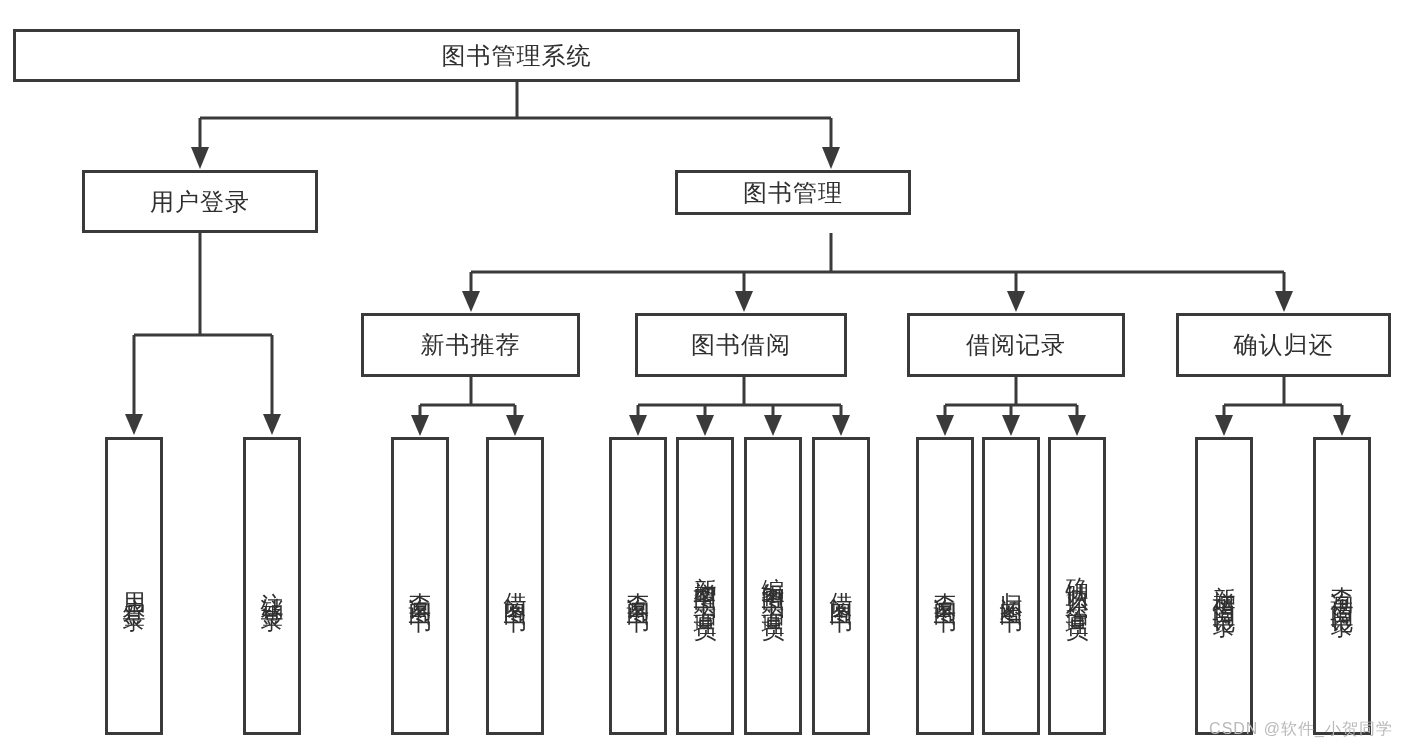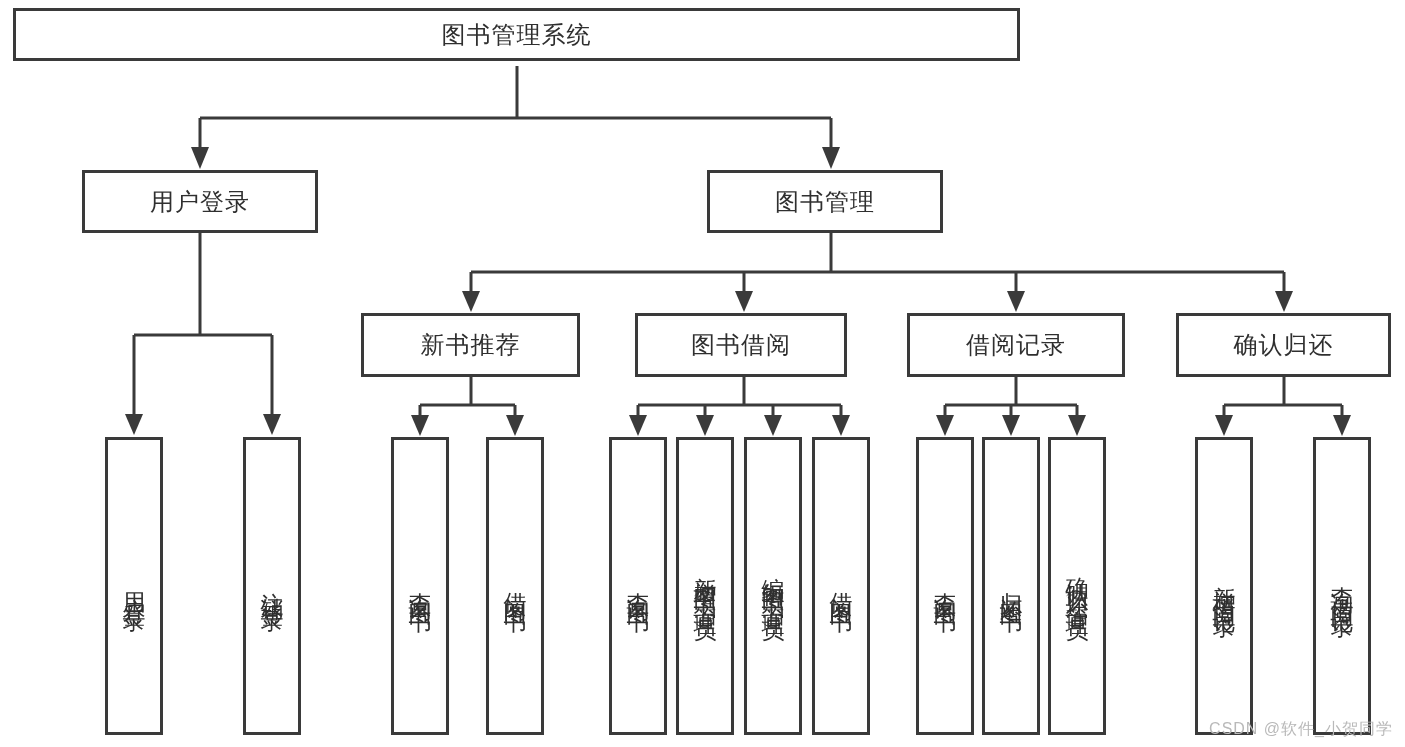--- a/index.html
+++ b/index.html
@@ -94,24 +94,24 @@
 
       <polygon points="936,415 954,415 945,436"></polygon>
       <polygon points="1002,415 1020,415 1011,436"></polygon>
       <polygon points="1068,415 1086,415 1077,436"></polygon>
 
       <polygon points="1215,415 1233,415 1224,436"></polygon>
       <polygon points="1333,415 1351,415 1342,436"></polygon>
     </g>
   </svg>
 
-  <div class="node hnode" style="left:13px;top:8px;width:1007px;height:53px">图书管理系统</div>
+  <div class="node hnode" style="left:13px;top:29px;width:1007px;height:53px">图书管理系统</div>
 
   <div class="node hnode" style="left:82px;top:170px;width:236px;height:63px">用户登录</div>
-  <div class="node hnode" style="left:707px;top:170px;width:236px;height:63px">图书管理</div>
+  <div class="node hnode" style="left:675px;top:170px;width:236px;height:45px">图书管理</div>
 
   <div class="node hnode" style="left:361px;top:313px;width:219px;height:64px">新书推荐</div>
   <div class="node hnode" style="left:635px;top:313px;width:212px;height:64px">图书借阅</div>
   <div class="node hnode" style="left:907px;top:313px;width:218px;height:64px">借阅记录</div>
   <div class="node hnode" style="left:1176px;top:313px;width:215px;height:64px">确认归还</div>
 
   <div class="node vnode" style="left:105px;top:437px;width:58px;height:298px">
     <span>用户登录</span>
   </div>
   <div class="node vnode" style="left:243px;top:437px;width:58px;height:298px">

